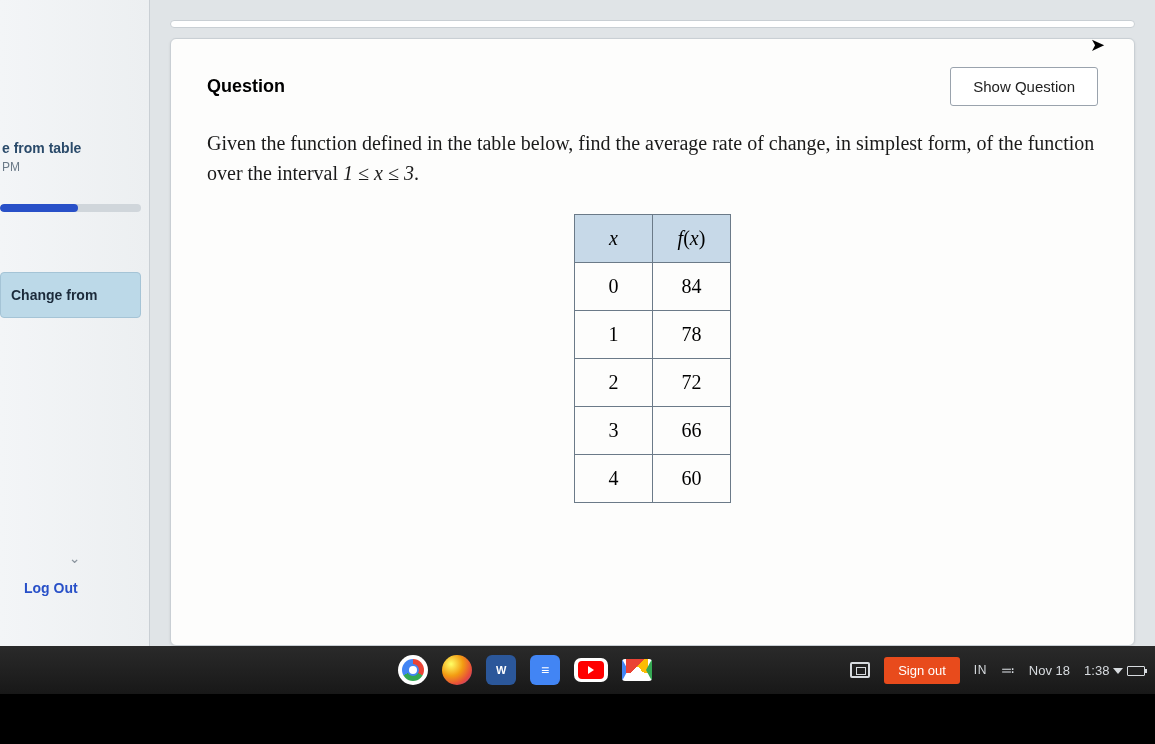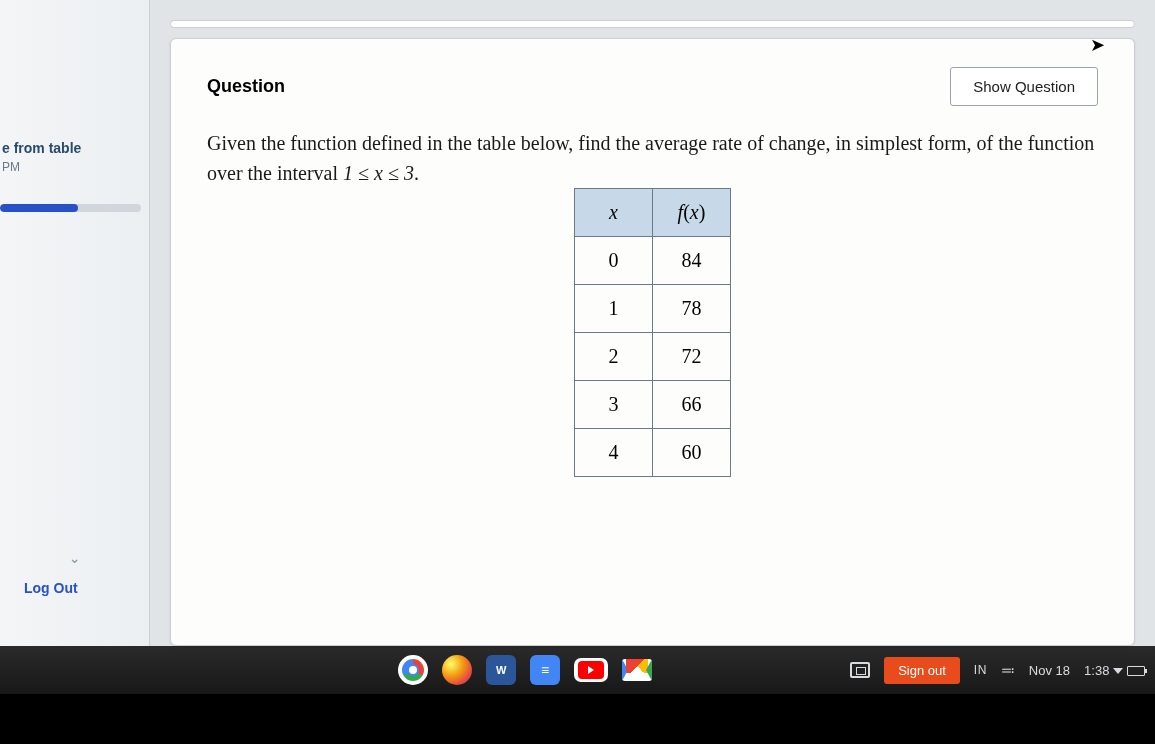--- a/index.html
+++ b/index.html
@@ -69,20 +69,21 @@
     padding: 10px 22px;
     font-size: 15px;
     color: #222;
     border-radius: 3px;
     cursor: pointer;
   }
   .prompt {
     font-size: 20px;
     color: #1a1a1a;
     line-height: 1.5;
+    margin-bottom: 26px;
     font-family: Georgia, "Times New Roman", serif;
   }
   .math-i { font-style: italic; font-family: Georgia, serif; }
 
   table.data {
     margin: 0 auto;
     border-collapse: collapse;
     font-family: Georgia, "Times New Roman", serif;
   }
   table.data th, table.data td {
@@ -156,20 +157,21 @@
 </head>
 <body>
 
 <div class="screen">
   <div class="sidebar">
     <div class="sidebar-text">e from table</div>
     <div class="sidebar-sub">PM</div>
     <div class="progress-wrap">
       <div class="progress-bar"></div>
     </div>
+    <div class="sidebar-item-box">Change from</div>
     <div class="sidebar-spacer"></div>
     <div class="chevron">⌄</div>
     <div class="logout">Log Out</div>
   </div>
 
   <div class="main">
     <span class="cursor">➤</span>
     <div class="top-strip"></div>
     <div class="card">
       <div class="card-header">

